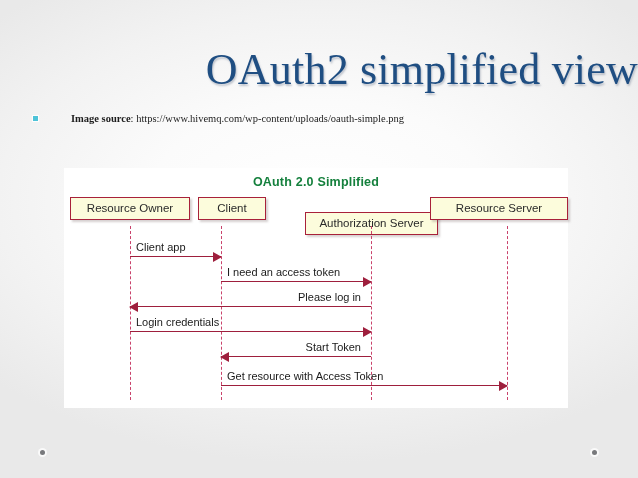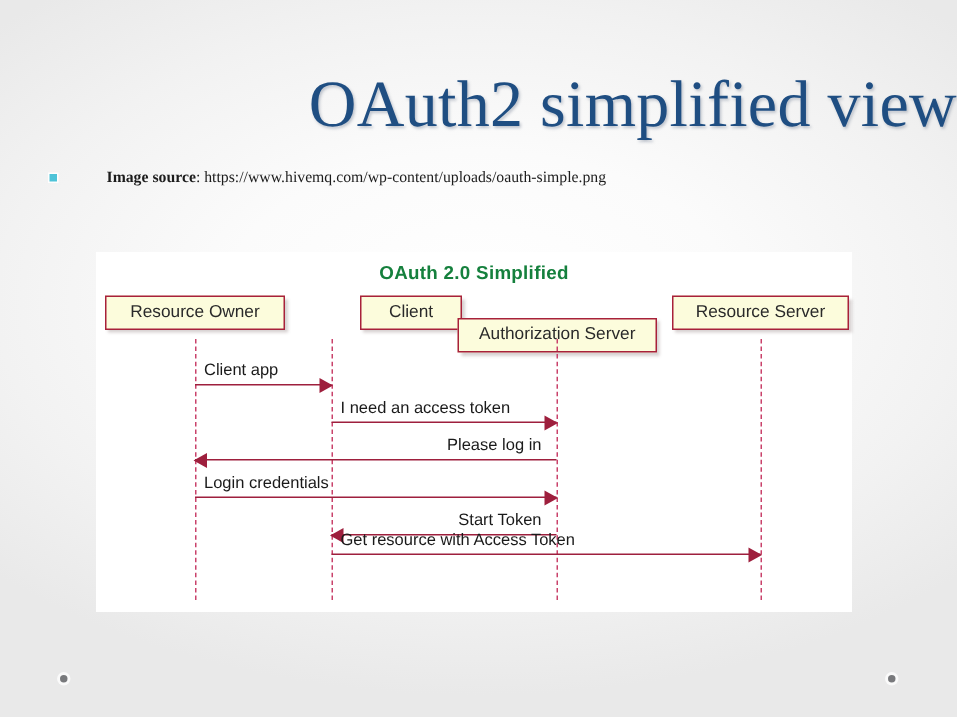--- a/index.html
+++ b/index.html
@@ -166,23 +166,23 @@
   <div id="bullet-row">
     <span class="bullet-marker"></span>
     <span class="bullet-text"><b>Image source</b><span>: </span><span>https://www.hivemq.com/wp-content/uploads/oauth-simple.png</span></span>
   </div>
 
   <div id="diagram-panel">
     <div id="diagram-title">OAuth 2.0 Simplified</div>
 
     <div id="participants-layer">
         <div class="participant" style="left: 6px; top: 29px; width: 120px;">Resource Owner</div>
-        <div class="participant" style="left: 134px; top: 29px; width: 68px; margin-left: 42px;">Client</div>
+        <div class="participant" style="left: 134px; top: 29px; width: 68px;">Client</div>
         <div class="participant" style="left: 241px; top: 44px; width: 133px;">Authorization Server</div>
-        <div class="participant" style="left: 384px; top: 29px; width: 118px;">Resource Server</div>
+        <div class="participant" style="left: 366px; top: 29px; width: 138px;">Resource Server</div>
       </div>
     <div id="lifelines-layer">
         <div class="lifeline" style="left: 66px;"></div>
         <div class="lifeline" style="left: 157px;"></div>
         <div class="lifeline" style="left: 307px;"></div>
         <div class="lifeline" style="left: 443px;"></div>
       </div>
     <div id="messages-layer">
         <div class="msg" style="left: 66px; top: 88px; width: 91px;">
           <span class="msg-head right"></span>
@@ -197,21 +197,21 @@
           <span class="msg-label from-right">Please log in</span>
         </div>
         <div class="msg" style="left: 66px; top: 163px; width: 241px;">
           <span class="msg-head right"></span>
           <span class="msg-label from-left">Login credentials</span>
         </div>
         <div class="msg" style="left: 157px; top: 188px; width: 150px;">
           <span class="msg-head left"></span>
           <span class="msg-label from-right">Start Token</span>
         </div>
-        <div class="msg" style="left: 157px; top: 201px; width: 286px;">
+        <div class="msg" style="left: 157px; top: 217px; width: 286px;">
           <span class="msg-head right"></span>
           <span class="msg-label from-left">Get resource with Access Token</span>
         </div>
       </div>
   </div>
 
   <span class="corner-dot" id="dot-left"></span>
   <span class="corner-dot" id="dot-right"></span>
 
 </div>

